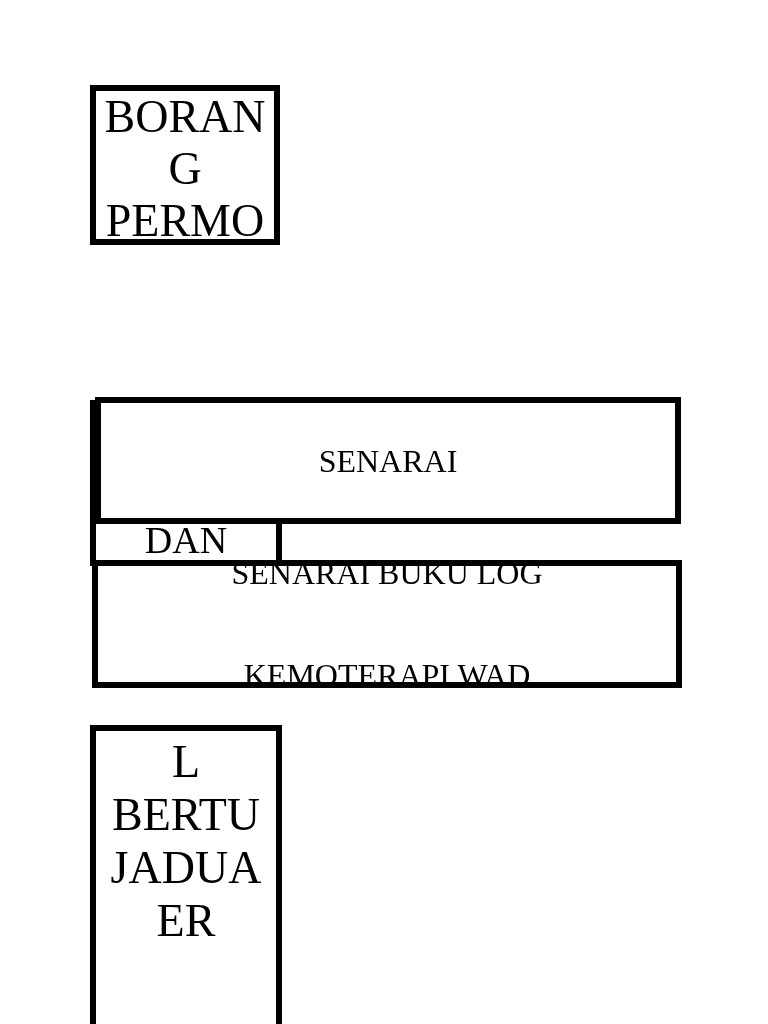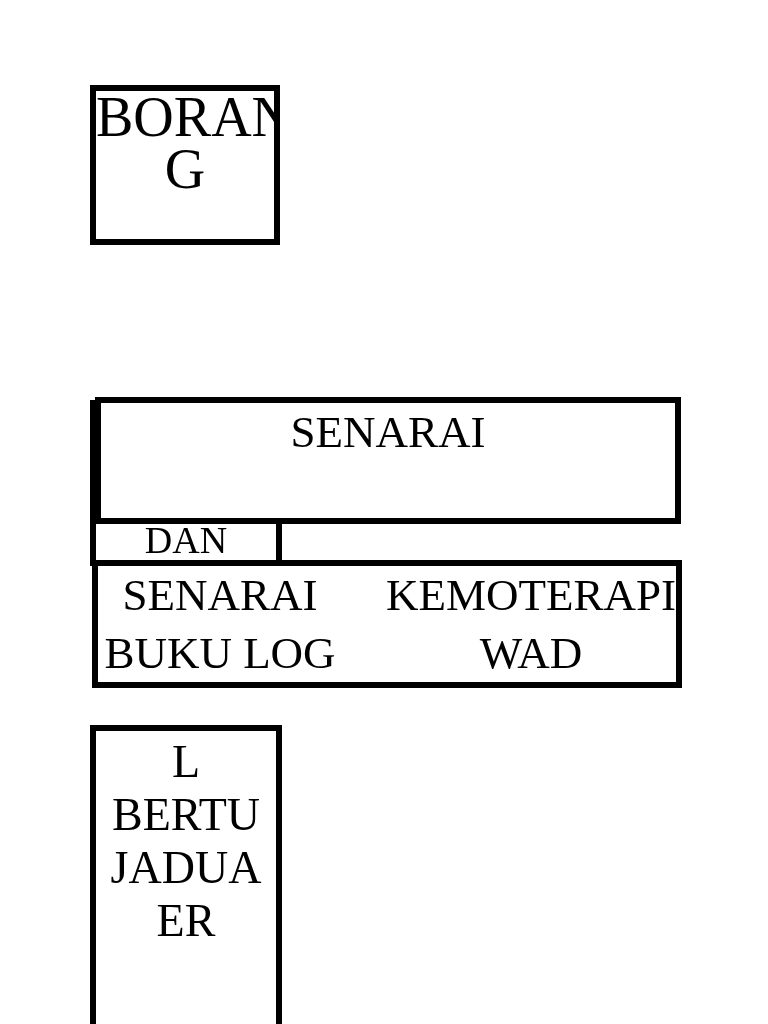--- a/index.html
+++ b/index.html
@@ -18,29 +18,29 @@
   }
   .cell {
     position: absolute;
     box-sizing: border-box;
     background: #ffffff;
     border: 6px solid #000000;
     text-align: center;
     overflow: hidden;
   }
   .narrow {
-    font-size: 56px;
+    font-size: 46px;
     line-height: 52px;
   }
   .narrow .line { display: block; }
   .wide {
-    font-size: 45px;
+    font-size: 32px;
     line-height: 58px;
     display: flex;
-    flex-direction: row;
+    flex-direction: column;
     justify-content: center;
   }
   .wide .line { display: block; }
 
   #cell-borang {
     left: 90px; top: 85px; width: 190px; height: 160px;
     z-index: 1;
   }
   #cell-senarai-buku {
     left: 95px; top: 243px; width: 187px; height: 158px;
@@ -76,20 +76,21 @@
   }
 </style>
 </head>
 <body>
 
 <div class="page">
 
   <div id="cell-borang" class="cell narrow">
     <span class="line">BORAN</span>
     <span class="line">G</span>
+    <span class="line">PERMO</span>
   </div>
 
 
   <div id="cell-dan" class="cell">
     <span class="dan-label">DAN</span>
   </div>
 
   <div id="cell-kad-epau" class="cell wide">
     <span class="line">SENARAI</span>
   </div>

